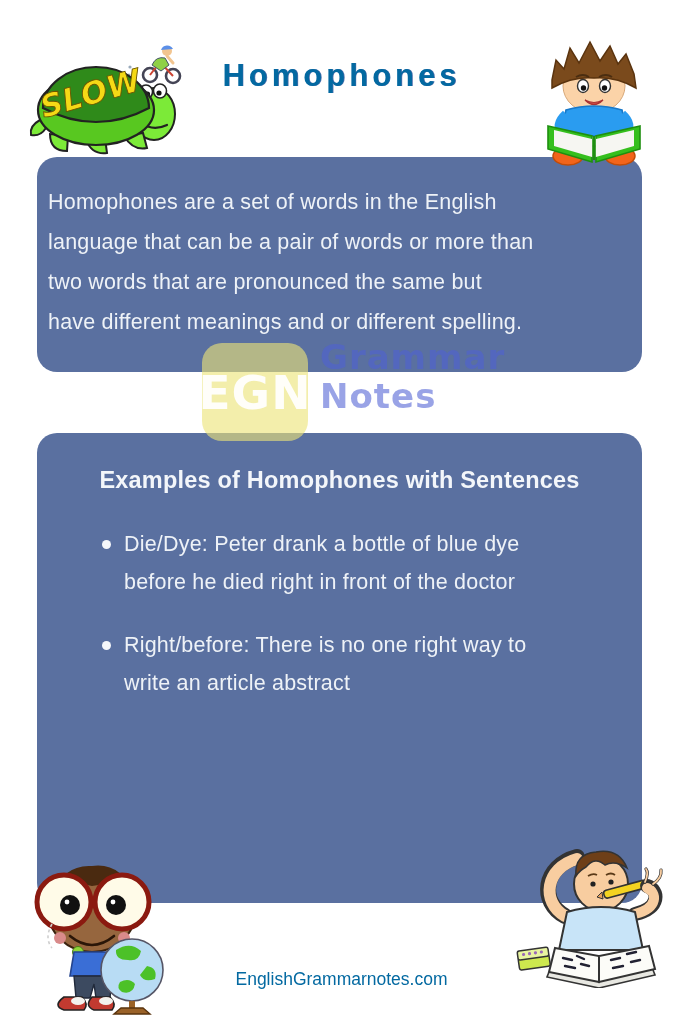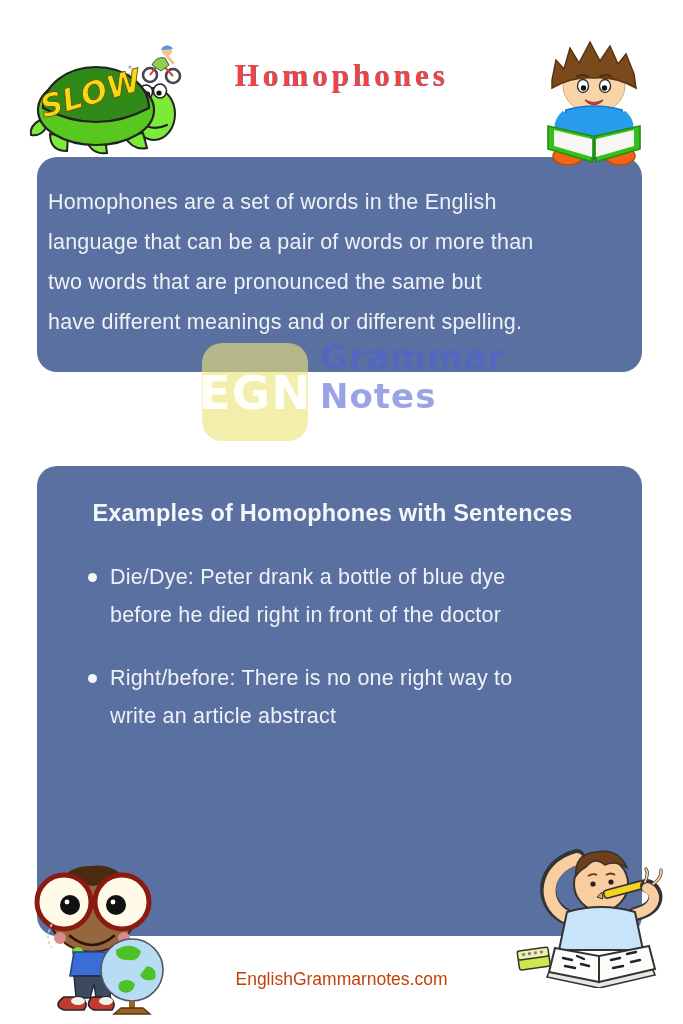--- a/index.html
+++ b/index.html
@@ -8,46 +8,46 @@
     width: 683px;
     height: 1024px;
     background: #ffffff;
     overflow: hidden;
     font-family: "Liberation Sans", sans-serif;
   }
   .page-title {
     position: absolute;
     left: 0; right: 0; top: 58px;
     text-align: center;
-    font-family: Liberation Serif, serif;
+    font-family: Liberation Sans, sans-serif;
     font-size: 31px;
     font-weight: bold;
     letter-spacing: 4px;
-    color: #ef4444;
+    color: #0369a1;
     text-shadow: 0.6px 0 0 #5672ae;
     z-index: 2;
   }
   .panel {
     position: absolute;
     left: 37px;
     width: 605px;
     background: #5a70a0;
     border-radius: 20px;
     z-index: 1;
     box-sizing: border-box;
   }
   .definition-panel { top: 157px; height: 215px; padding: 25px 27px 0 11px; }
   .def-line {
     color: #eef2f7;
     font-size: 21.5px;
     line-height: 40px;
     white-space: nowrap;
     letter-spacing: 0.2px;
   }
-  .examples-panel { top: 466px; height: 470px; padding: 34px 30px 0 16px; }
+  .examples-panel { top: 433px; height: 470px; padding: 34px 30px 0 30px; }
   .ex-heading {
     text-align: center;
     color: #f3f6fa;
     font-size: 23.5px;
     font-weight: bold;
     letter-spacing: 0.2px;
   }
   ul.bullets {
     list-style: none;
     margin: 31px 0 0 0;
@@ -103,21 +103,21 @@
     font-weight: bold;
     line-height: 39px;
     letter-spacing: 1px;
     color: rgba(80, 96, 212, 0.58);
   }
   .footer-url {
     position: absolute;
     left: 0; right: 0; top: 969px;
     text-align: center;
     font-size: 17.5px;
-    color: #c2410c;
+    color: #0369a1;
     z-index: 2;
   }
   .illo { position: absolute; z-index: 4; }
   .illo-turtle { left: 26px; top: 40px; width: 164px; height: 122px; }
   .illo-reader { left: 522px; top: 34px; width: 144px; height: 132px; }
   .illo-globekid { left: 26px; top: 858px; width: 158px; height: 158px; }
   .illo-writer { left: 503px; top: 842px; width: 178px; height: 146px; }
 </style>
 </head>
 <body>

